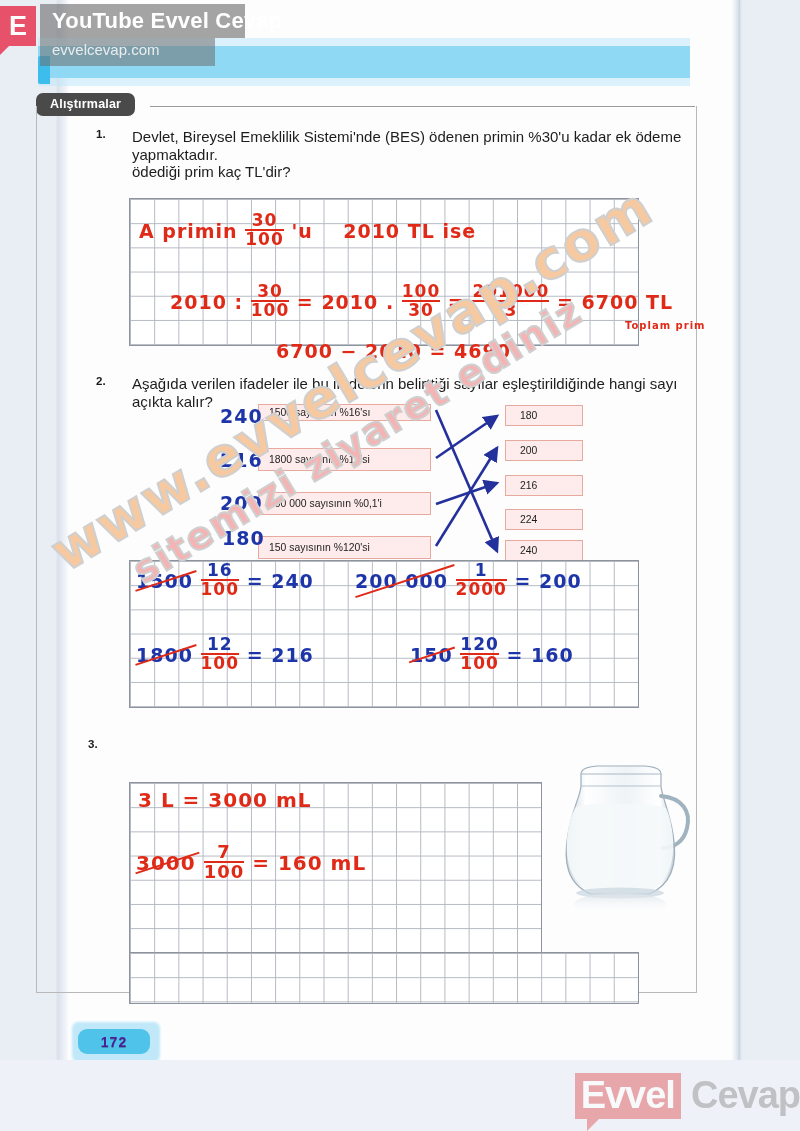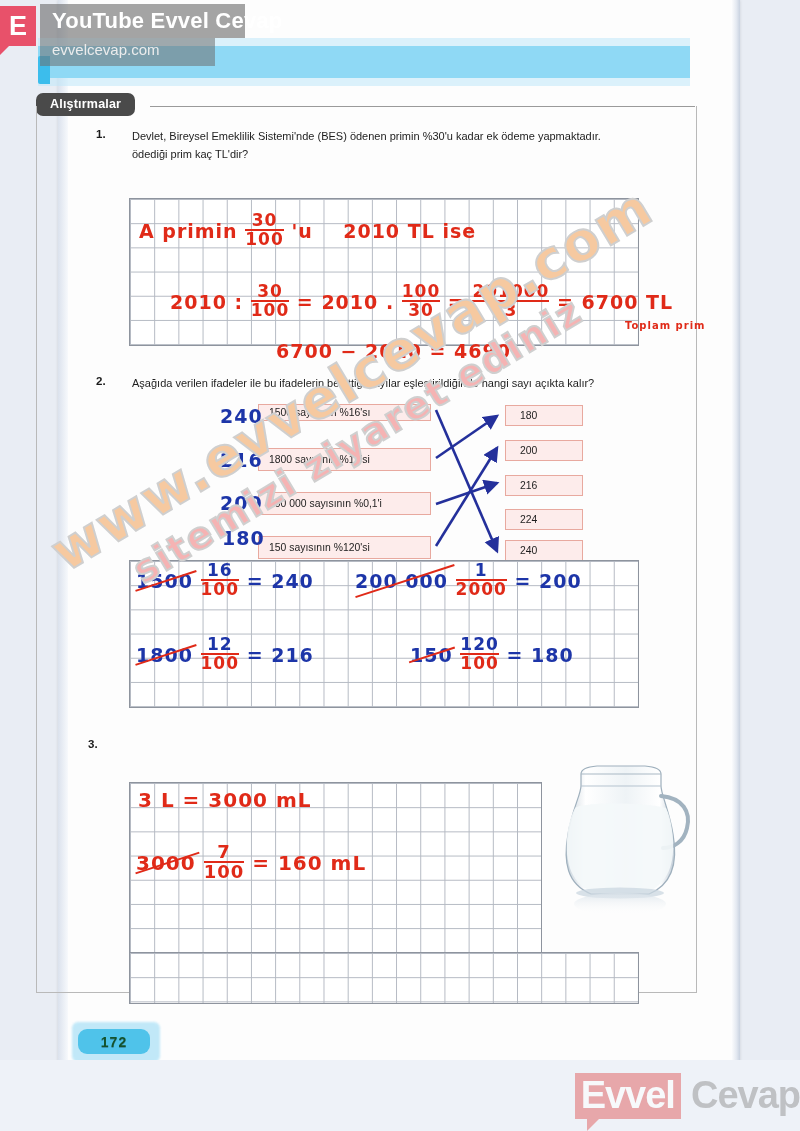--- a/index.html
+++ b/index.html
@@ -53,21 +53,21 @@
     border:1px solid #b9b9b9;border-top:none;background:transparent;
   }
 
   
   .q{position:absolute;}
   .qnum{
     position:absolute;left:0;top:0;width:26px;text-align:left;
     font-size:11.5px;font-weight:bold;color:#1a1a1a;
   }
   .qtext{
-    position:absolute;left:36px;top:0;font-size:11px;line-height:17.5px;
+    position:absolute;left:36px;top:0;font-size:15px;line-height:17.5px;
     color:#1d1d1d;
   }
   .qtext p{margin:0;}
 
   
   .grid{
     position:absolute;
     background-color:#ffffff;
     background-image:
       linear-gradient(to right, #b4b9c2 1px, transparent 1px),
@@ -112,21 +112,21 @@
   
   #jug{position:absolute;left:545px;top:752px;width:150px;height:185px;}
 
   
   .pnum-glow{
     position:absolute;left:72px;top:1022px;width:88px;height:40px;
     background:#b7e5f8;opacity:.85;border-radius:6px;filter:blur(1px);
   }
   .pnum{
     position:absolute;left:78px;top:1029px;width:72px;height:25px;
-    background:#4fc3ea;border-radius:9px;color:#14532d;
+    background:#4fc3ea;border-radius:9px;color:#4c1d95;
     font-size:14px;font-weight:bold;letter-spacing:1px;
     display:flex;align-items:center;justify-content:center;
     text-shadow:0 1px 0 rgba(0,0,0,.25);
   }
 
   
   #ytband{
     position:absolute;left:40px;top:4px;height:34px;width:205px;
     background:rgba(110,110,110,.62);
   }
@@ -302,21 +302,21 @@
   </span>
   <span>= 216</span>
 </div>
 
 <div class="hw blue" style="left:410px;top:638px;font-size:19px;">
   <span class="strike">150</span>
   <span class="frac mix" style="font-size:17px;">
     <span class="n">120</span>
     <span class="d">100</span>
   </span>
-  <span>= 180</span>
+  <span>= 160</span>
 </div>
 
 <div class="q" style="left:88px;top:738px;width:450px;">
   <div class="qnum">3.</div>
   <div class="qtext" style="left:32px;">
   </div>
 </div>
 
 <div class="grid" style="left:129px;top:782px;width:411px;height:170px;"></div>
 <div class="grid" style="left:129px;top:952px;width:508px;height:50px;"></div>

